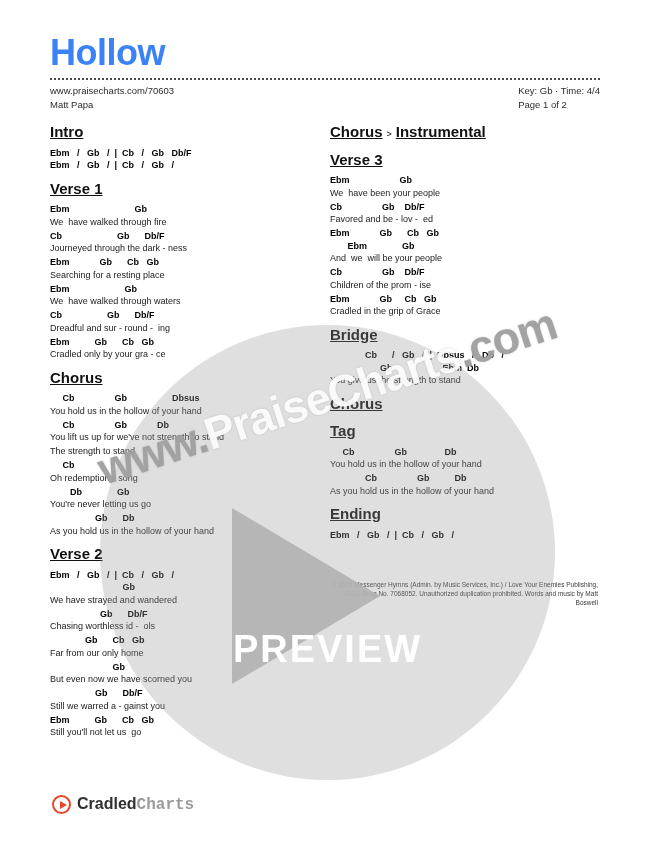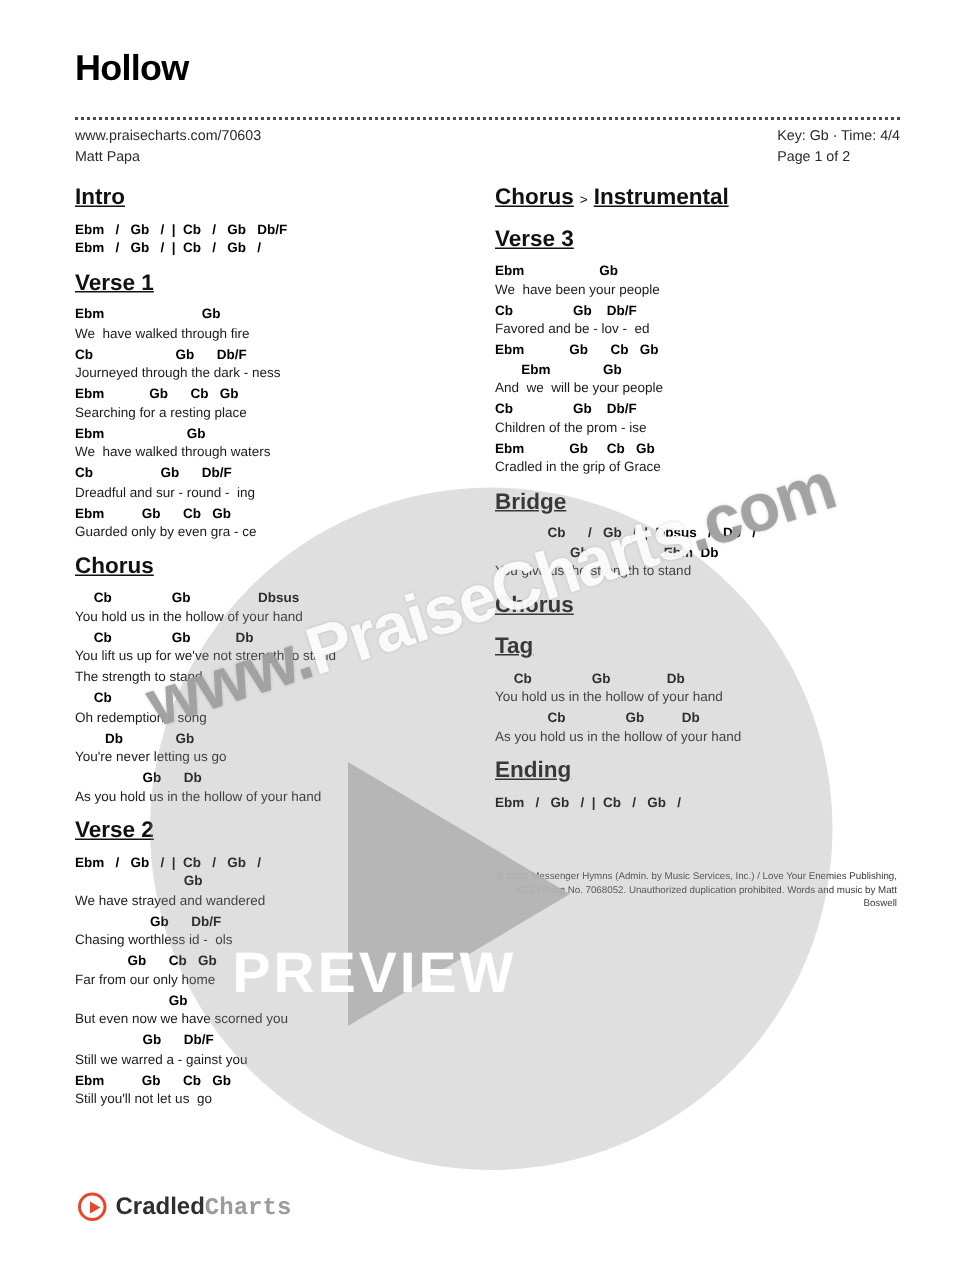--- a/index.html
+++ b/index.html
@@ -19,24 +19,24 @@
     position: absolute;
     inset: 0;
     padding: 0;
   }
 
   
   .title {
     position: absolute;
     left: 50px;
     top: 32px;
-    font-size: 24px;
+    font-size: 36px;
     font-weight: bold;
     letter-spacing: -0.5px;
-    color: #000000;
+    color: #3b82f6;
   }
   .dotrule {
     position: absolute;
     left: 50px;
     top: 78px;
     width: 550px;
     border-top: 2px dotted #4a4a4a;
   }
   .meta {
     position: absolute;
@@ -144,21 +144,21 @@
     height: 0;
     border-left: 148px solid rgba(178,178,178,0.92);
     border-top: 88px solid transparent;
     border-bottom: 88px solid transparent;
   }
   .wm-preview {
     position: absolute;
     left: 155px;
     top: 628px;
     width: 345px;
-    text-align: left;
+    text-align: center;
     font-size: 38px;
     font-weight: bold;
     color: #ffffff;
     letter-spacing: 2px;
   }
 
   
   .footer-logo {
     position: absolute;
     left: 52px;
@@ -223,21 +223,21 @@
         <div class="lyric">We  have walked through fire</div>
         <div class="chords">Cb                      Gb      Db/F</div>
         <div class="lyric">Journeyed through the dark - ness</div>
         <div class="chords">Ebm            Gb      Cb   Gb</div>
         <div class="lyric">Searching for a resting place</div>
         <div class="chords">Ebm                      Gb</div>
         <div class="lyric">We  have walked through waters</div>
         <div class="chords">Cb                  Gb      Db/F</div>
         <div class="lyric">Dreadful and sur - round -  ing</div>
         <div class="chords">Ebm          Gb      Cb   Gb</div>
-        <div class="lyric">Guarded only by even gra - ce</div>
+        <div class="lyric">Cradled only by your gra - ce</div>
       </div>
       <div class="section">
         <div class="sec-label-row"><span class="sec-label">Chorus</span></div>
         <div class="chords">     Cb                Gb                  Dbsus</div>
         <div class="lyric">You hold us in the hollow of your hand</div>
         <div class="chords">     Cb                Gb            Db</div>
         <div class="lyric">You lift us up for we've not strength to stand</div>
         <div class="lyric">The strength to stand</div>
         <div class="chords">     Cb</div>
         <div class="lyric">Oh redemption's song</div>

